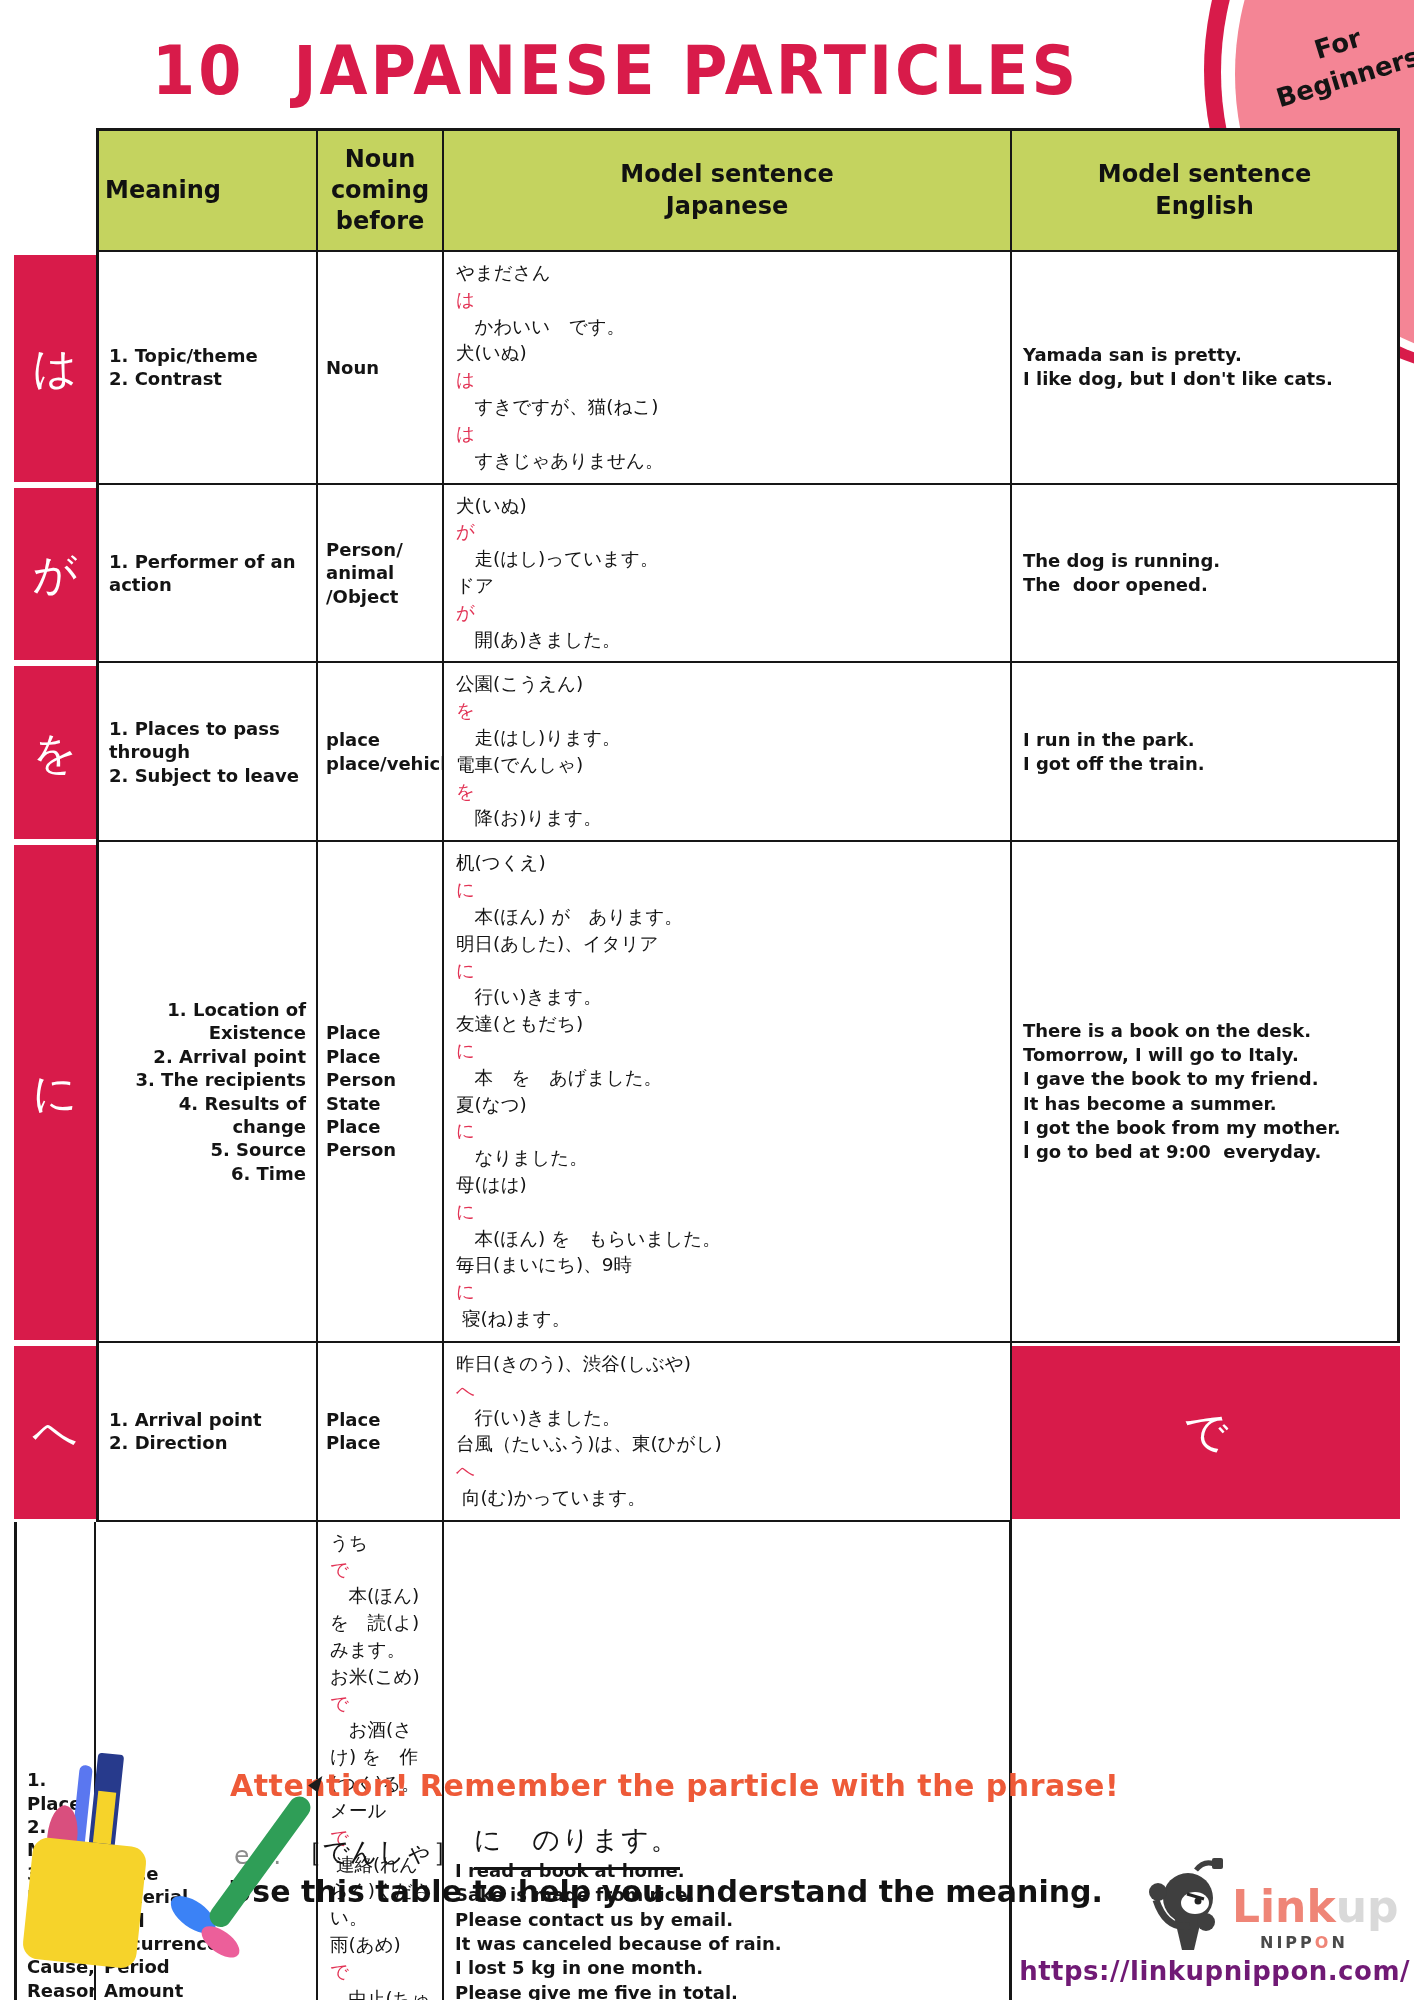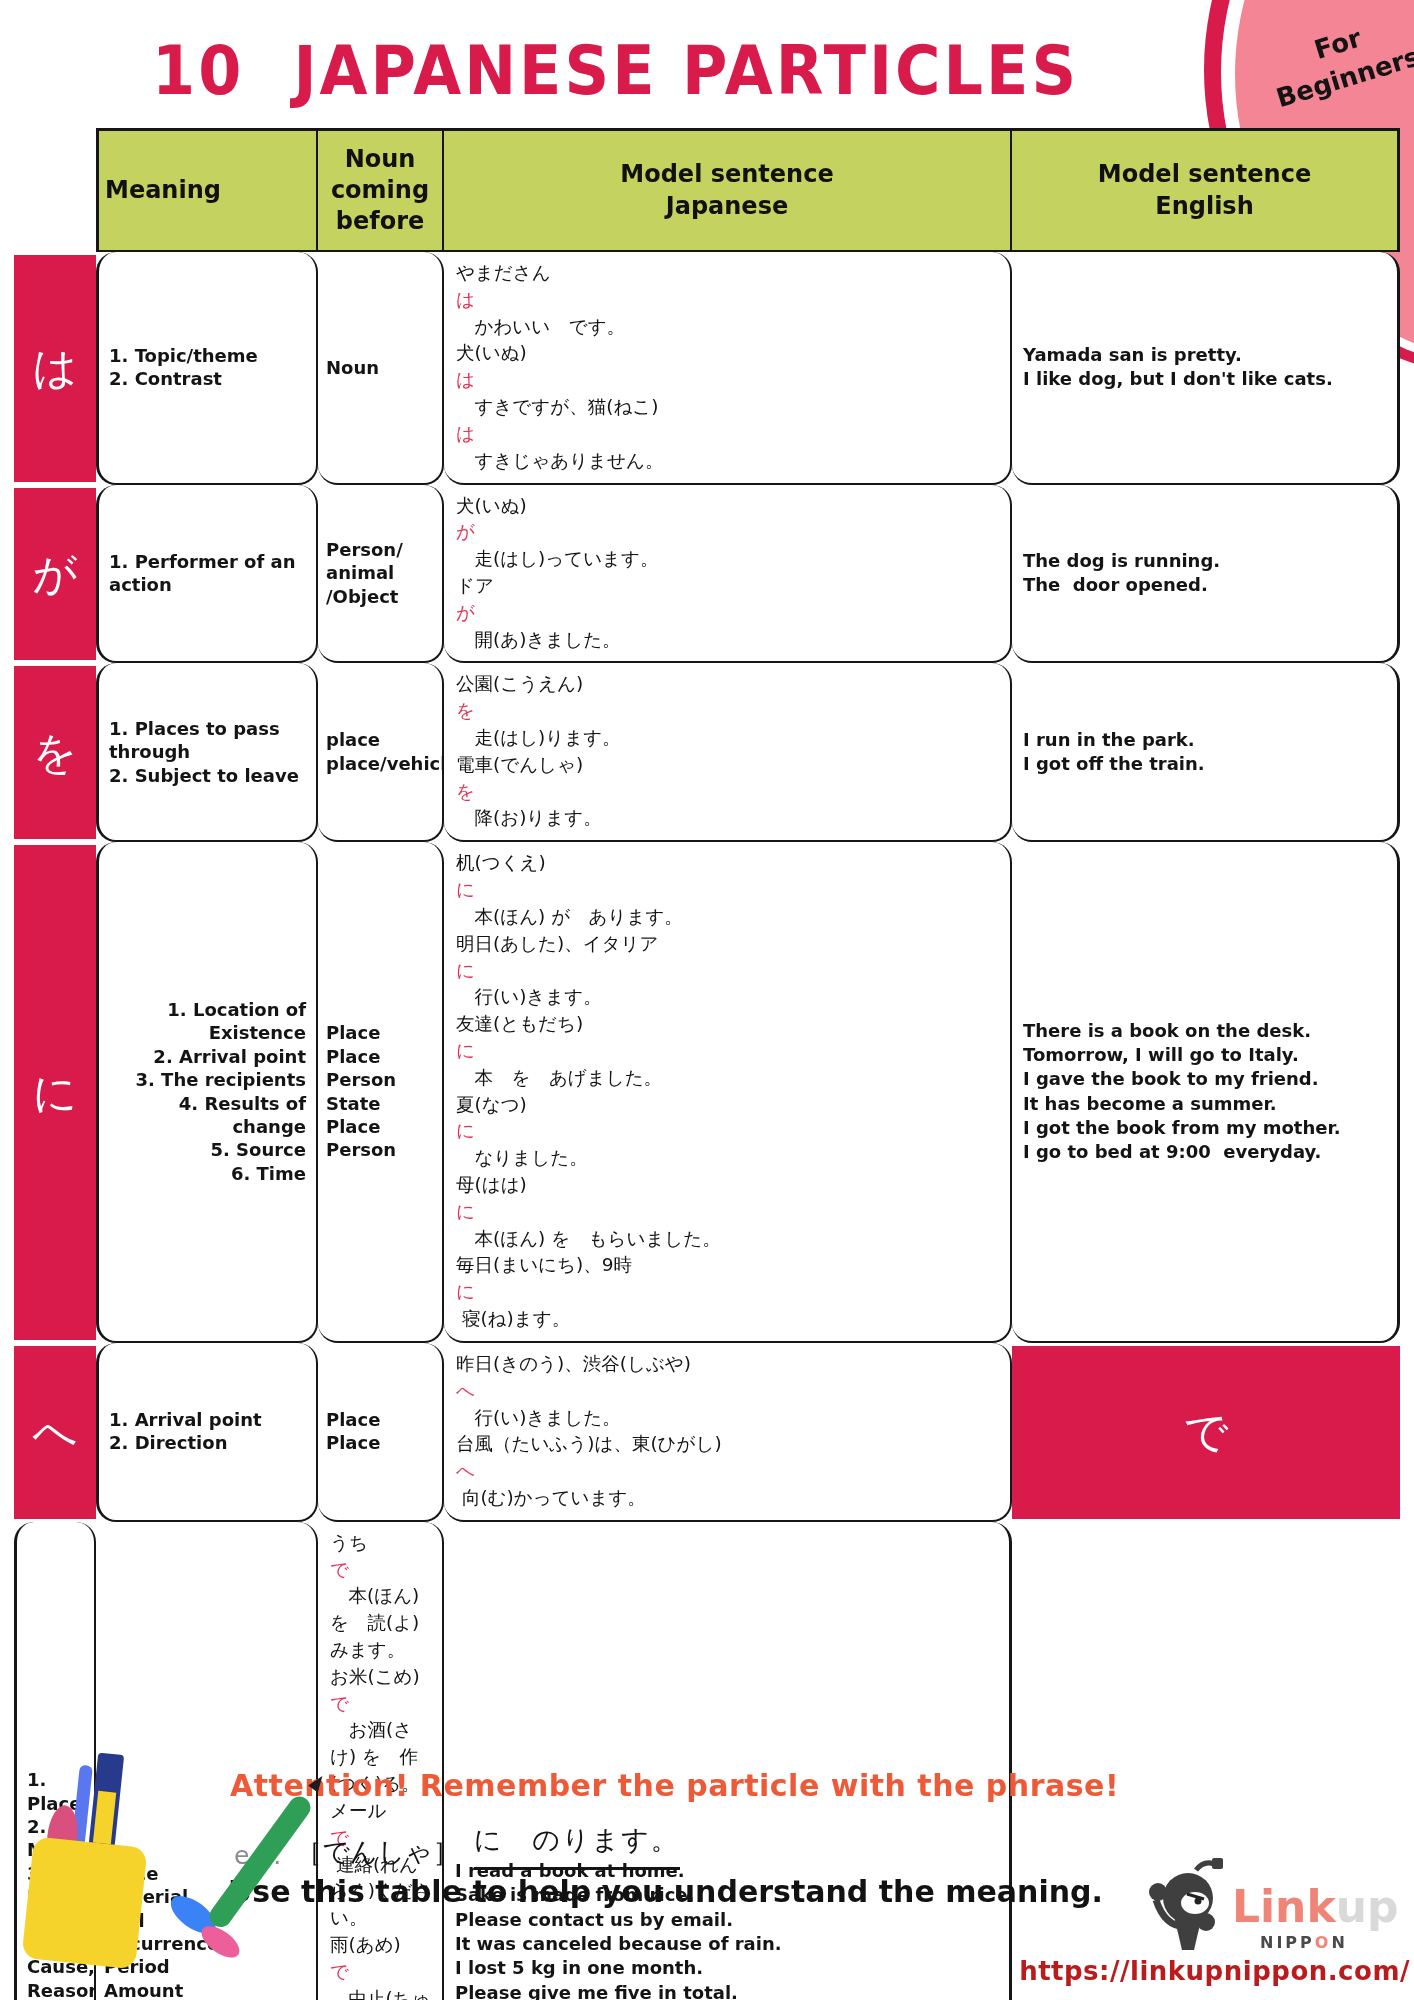--- a/index.html
+++ b/index.html
@@ -21,21 +21,21 @@
   .hblank{background:#fff;min-height:119px;}
   .hcell{background:#c4d35f;border-top:3px solid #161616;border-right:2px solid #161616;
     border-bottom:2px solid #161616;min-height:119px;display:flex;align-items:center;
     justify-content:center;text-align:center;font-weight:700;font-size:24px;line-height:1.3;
     white-space:pre-line;color:#111;}
   .h-meaning{border-left:3px solid #161616;justify-content:flex-start;text-align:left;
     padding-left:6px;align-items:center;}
   .h-english{border-right:3px solid #161616;}
 
   .cell{background:#fff;border-right:2px solid #161616;border-bottom:2px solid #161616;
-    display:flex;flex-direction:column;justify-content:center;padding:8px 10px;color:#141414;border-radius:20px;}
+    display:flex;flex-direction:column;justify-content:center;padding:8px 10px;color:#141414;}
   .meaning{border-left:3px solid #161616;font-weight:700;font-size:18px;line-height:1.3;
     white-space:pre-wrap;}
   .noun{font-weight:700;font-size:18px;line-height:1.3;white-space:pre-wrap;padding-left:8px;}
   .jp{font-size:18.5px;line-height:1.45;white-space:pre-wrap;padding-left:12px;}
   .en{border-right:3px solid #161616;font-weight:700;font-size:18px;line-height:1.35;
     white-space:pre-wrap;padding-left:11px;}
   .r{color:#e23355;}
 
   .pwrap{background:#fff;padding:3px 0;display:flex;}
   .pbox{flex:1;background:#d81b4a;color:#fff;display:flex;align-items:center;
@@ -44,21 +44,21 @@
   
   .attention{position:absolute;left:230px;top:1768px;font-size:30px;font-weight:800;
     color:#ee5a38;letter-spacing:0.5px;z-index:2;}
   .example-line{position:absolute;left:234px;top:1822px;font-size:27px;color:#141414;
     display:flex;align-items:flex-end;gap:14px;z-index:2;}
   .eg{color:#8c8c8c;font-weight:400;font-size:25px;}
   .ex-underline{border-bottom:3px solid #141414;padding-bottom:9px;letter-spacing:2px;}
   .usage{position:absolute;left:228px;top:1874px;font-size:30px;font-weight:800;
     color:#121212;z-index:2;}
   .site-url{position:absolute;right:4px;top:1956px;font-size:26px;font-weight:800;
-    color:#b91c1c;z-index:2;letter-spacing:0.5px;}
+    color:#701a75;z-index:2;letter-spacing:0.5px;}
   .logo-svg{position:absolute;left:1140px;top:1856px;z-index:2;}
   .stationery-svg{position:absolute;left:15px;top:1748px;z-index:2;}
 </style>
 </head>
 <body>
 
 <div class="canvas">
 
   <svg class="badge-svg" width="300" height="520" viewBox="0 0 300 520">
     <circle cx="400" cy="70" r="310" fill="#d81b4a"></circle>

